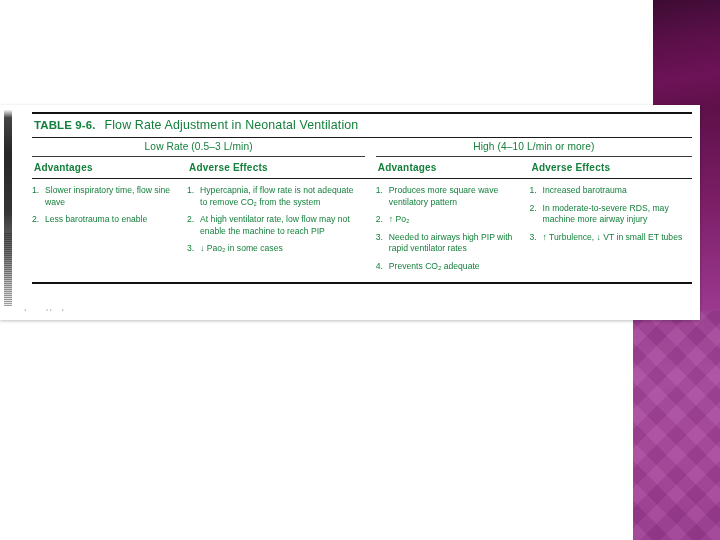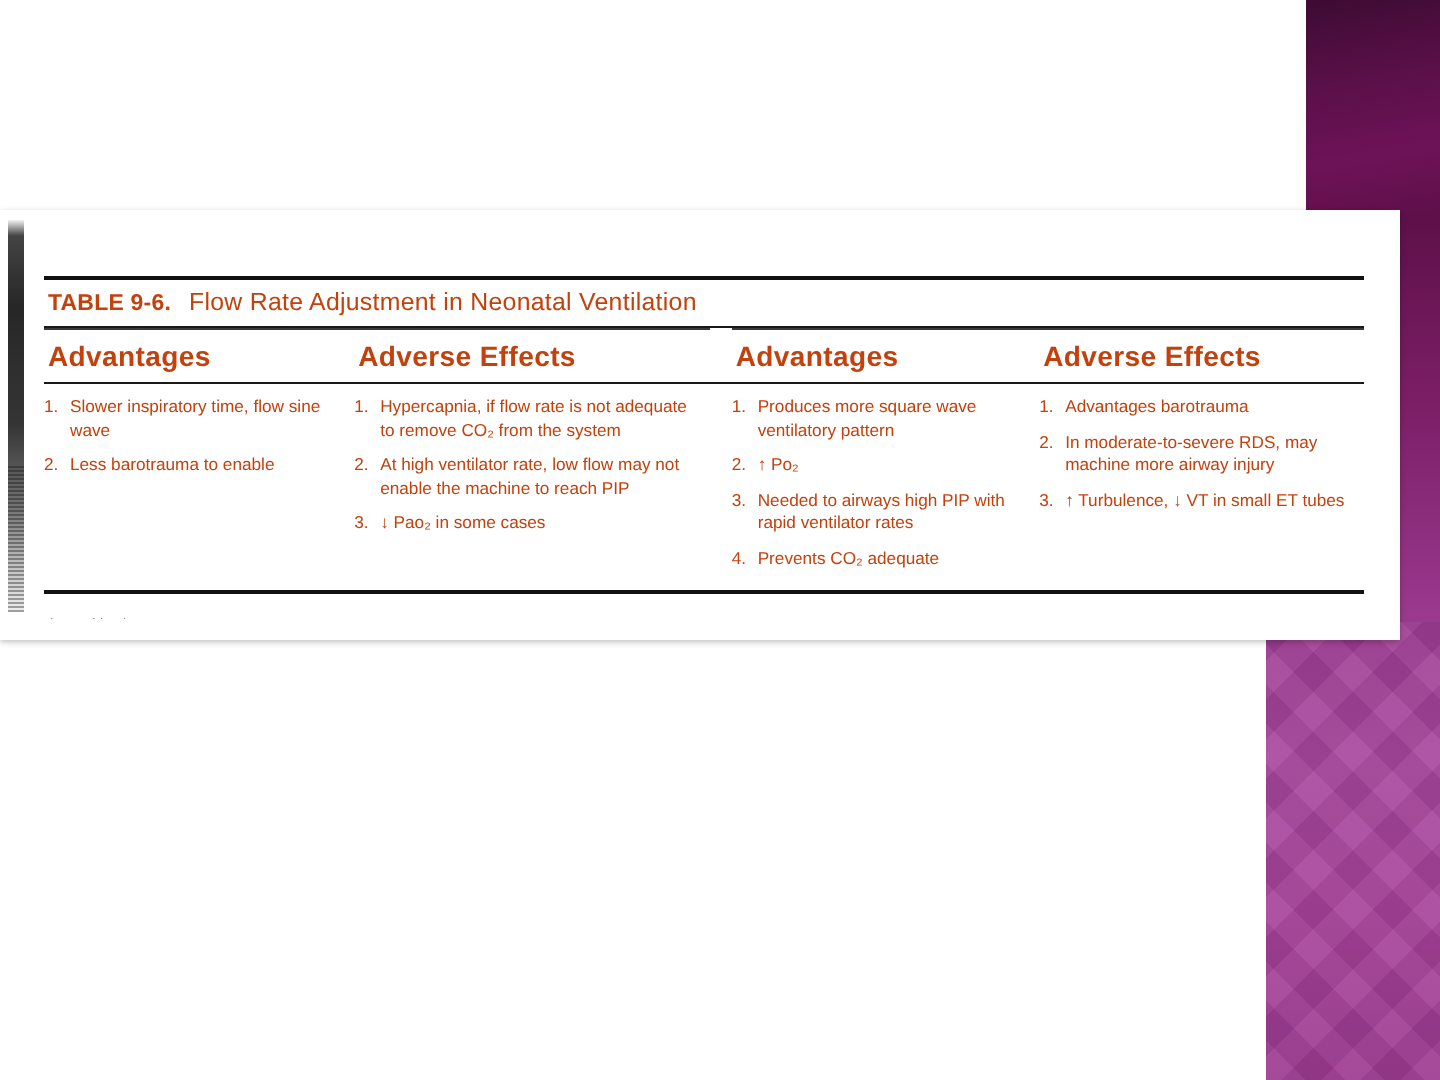--- a/index.html
+++ b/index.html
@@ -83,25 +83,24 @@
     position: absolute;
     left: 0; top: 62%;
     width: 100%; height: 38%;
     background:
       repeating-linear-gradient(0deg, rgba(0,0,0,.35) 0 1px, rgba(255,255,255,0) 1px 2px);
   }
 
   
   .tbl {
     position: absolute;
-    left: 22px;
+    left: 32px;
     top: 112px;
     width: 660px;
-    color: #c2410c;
-    margin-top: 26px;
+    color: #15803d;
   }
 
   .rule-heavy { border-top: 2.5px solid #111; }
   .rule-thin  { border-top: 1px solid #3a3a3a; }
   .rule-med   { border-top: 1.6px solid #1a1a1a; }
 
   .caption {
     font-size: 11.5px;
     font-weight: bold;
     letter-spacing: .1px;
@@ -137,21 +136,21 @@
   .col {
     box-sizing: border-box;
   }
   .c1 { width: 23.5%; }
   .c2 { width: 27.0%; }
   .cgap { width: 1.6%; }
   .c3 { width: 23.3%; }
   .c4 { width: 24.6%; }
 
   .colhdr {
-    font-size: 14px;
+    font-size: 10px;
     font-weight: bold;
     padding: 5px 2px 5px 2px;
     letter-spacing: .2px;
   }
 
   .body-row { padding-top: 6px; }
   ol.items {
     list-style: none;
     margin: 0;
     padding: 0 8px 0 0;
@@ -207,20 +206,25 @@
   <div class="tbl">
 
     <div class="rule-heavy"></div>
 
     <div class="caption">
       <span class="cap-num">TABLE 9-6.</span><span class="cap-title">Flow Rate Adjustment in Neonatal Ventilation</span>
     </div>
 
     <div class="rule-med"></div>
 
+    <div class="group-row">
+      <div class="group-cell group-left">Low Rate (0.5–3 L/min)</div>
+      <div class="group-gap"></div>
+      <div class="group-cell group-right">High (4–10 L/min or more)</div>
+    </div>
 
     <div class="group-row">
       <div class="group-left rule-thin"></div>
       <div class="group-gap"></div>
       <div class="group-right rule-thin"></div>
     </div>
 
     <div class="hdr-row">
       <div class="col c1 colhdr">Advantages</div>
       <div class="col c2 colhdr">Adverse Effects</div>
@@ -278,21 +282,21 @@
             <li>
               <span class="num">4.</span>
               <span class="txt">Prevents CO₂ adequate</span>
             </li>
           </ol>
       </div>
       <div class="col c4">
         <ol class="items">
             <li>
               <span class="num">1.</span>
-              <span class="txt">Advantages barotrauma</span>
+              <span class="txt">Increased barotrauma</span>
             </li>
             <li>
               <span class="num">2.</span>
               <span class="txt">In moderate-to-severe RDS, may machine more airway injury</span>
             </li>
             <li>
               <span class="num">3.</span>
               <span class="txt">↑ Turbulence, ↓ VT in small ET tubes</span>
             </li>
           </ol>

